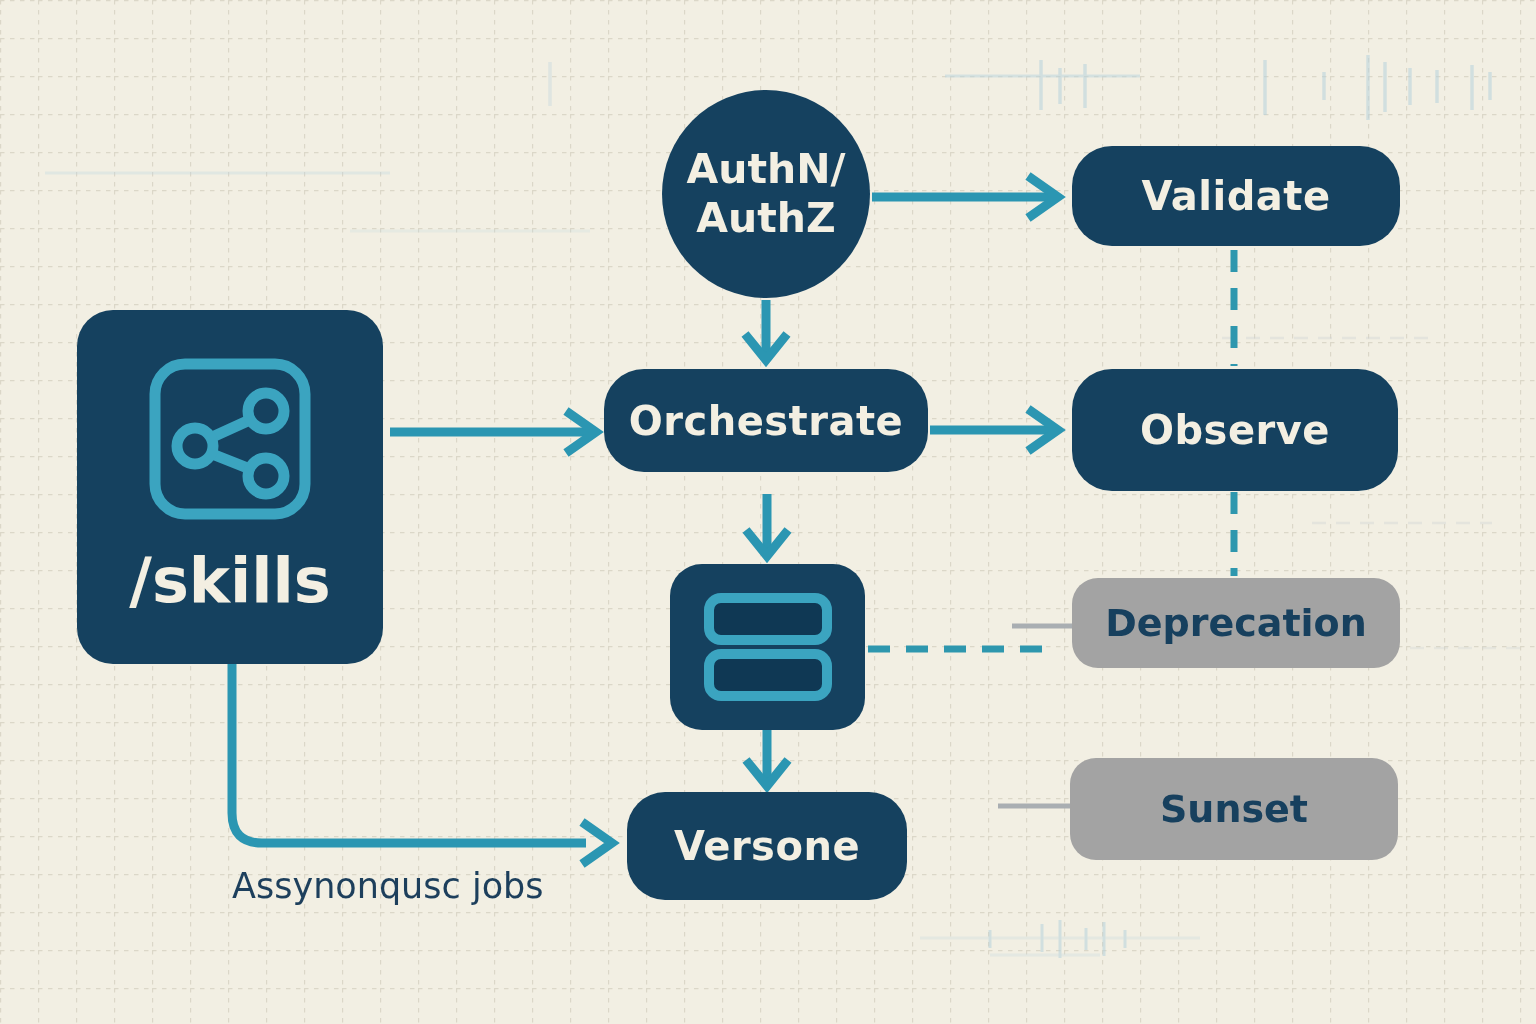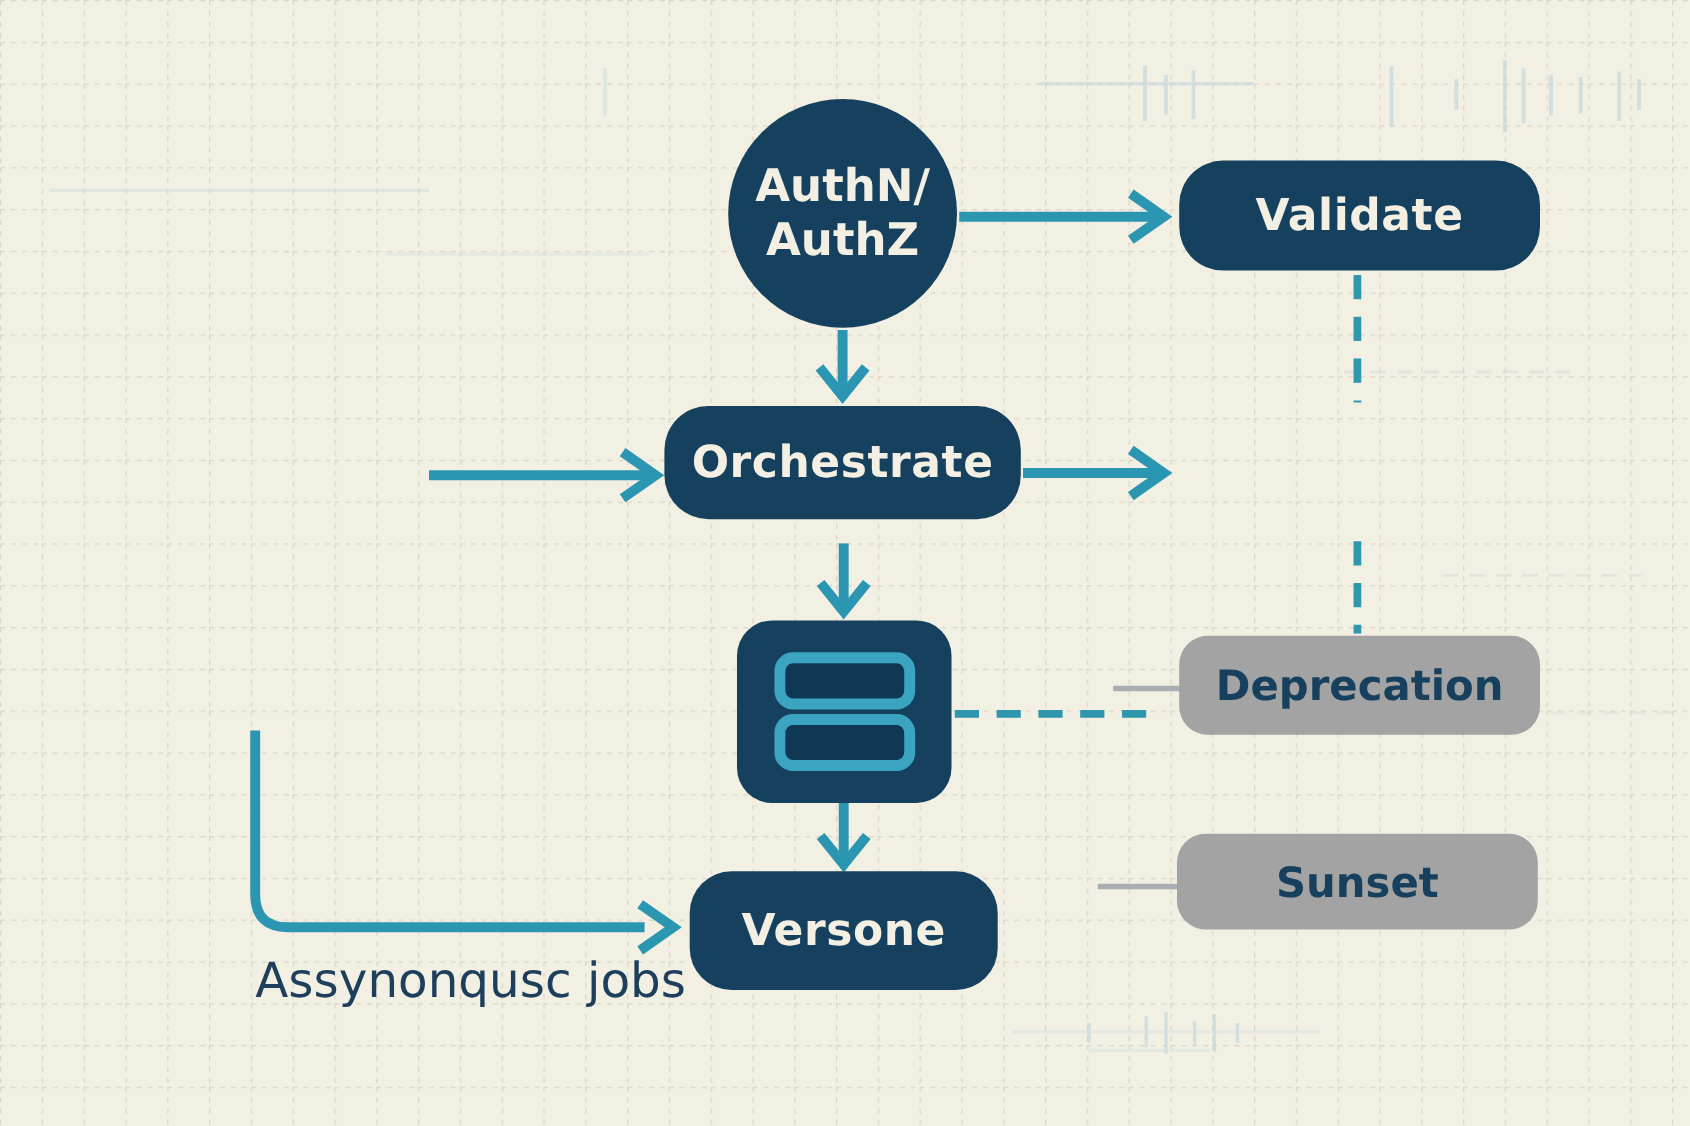--- a/index.html
+++ b/index.html
@@ -10,21 +10,21 @@
   .node{position:absolute;display:flex;align-items:center;justify-content:center;
         box-sizing:border-box;text-align:center;}
   .navy{background:#15415f;color:#f3efe2;}
   .orange{background:#a3a3a3;color:#17405e;}
   .pill{border-radius:40px;font-weight:bold;font-size:40px;letter-spacing:0.5px;}
   .pill-sm{border-radius:26px;font-weight:bold;font-size:38px;}
   .circle{border-radius:50%;flex-direction:column;font-weight:bold;font-size:41px;line-height:1.2;}
   #skills-node{flex-direction:column;border-radius:36px;gap:18px;}
   #skills-label{font-weight:bold;font-size:62px;color:#f3efe2;margin-top:6px;}
   #annotation{position:absolute;left:232px;top:866px;width:340px;
-              font-size:44px;font-weight:500;color:#1d3f5c;white-space:nowrap;}
+              font-size:35px;font-weight:500;color:#1d3f5c;white-space:nowrap;}
 </style>
 </head>
 <body>
 
 <div id="stage">
 
   <svg class="layer" width="1536" height="1024">
     <defs>
       <pattern id="grid" width="38" height="38" patternUnits="userSpaceOnUse">
         <path d="M 0 0.5 H 38 M 0.5 0 V 38" fill="none" stroke="#dbd7c8" stroke-width="1.4" stroke-dasharray="4.5 5.5"></path>
@@ -108,47 +108,60 @@
         <path d="M 767 730 V 780"></path>
           <path d="M 746 760 L 767 786 L 788 760"></path>
       </g>
       <g>
         <path d="M 232 664 V 813 Q 232 843 262 843 L 586 843"></path>
         <path d="M 582 822 L 612 843 L 582 864"></path>
       </g>
     </g>
   </svg>
 
+  <div id="skills-node" class="node navy" style="left:77px;top:310px;width:306px;height:354px;">
+    <svg width="162" height="162" viewBox="0 0 162 162">
+      <rect x="6" y="6" width="150" height="150" rx="30" fill="none" stroke="#3ba4c0" stroke-width="11"></rect>
+      <path d="M 48 86 L 116 55 M 48 90 L 116 117" stroke="#3ba4c0" stroke-width="11" fill="none"></path>
+      <circle cx="46" cy="88" r="18" fill="#15415f" stroke="#3ba4c0" stroke-width="11"></circle>
+      <circle cx="117" cy="53" r="18" fill="#15415f" stroke="#3ba4c0" stroke-width="11"></circle>
+      <circle cx="117" cy="118" r="18" fill="#15415f" stroke="#3ba4c0" stroke-width="11"></circle>
+    </svg>
+    <div id="skills-label">/skills</div>
+  </div>
 
   <div class="node navy circle" style="left:662px;top:90px;width:208px;height:208px;">
     <span>AuthN/</span>
     <span>AuthZ</span>
   </div>
 
   <div class="node navy pill" style="left:1072px;top:146px;width:328px;height:100px;">
     <span>Validate</span>
   </div>
 
   <div class="node navy pill" style="left:604px;top:369px;width:324px;height:103px;">
     <span>Orchestrate</span>
   </div>
 
+  <div class="node navy pill" style="left:1072px;top:369px;width:326px;height:122px;">
+    <span>Observe</span>
+  </div>
 
   <div class="node navy" style="left:670px;top:564px;width:195px;height:166px;border-radius:32px;">
     <svg width="130" height="110" viewBox="0 0 130 110">
       <rect x="6" y="6" width="118" height="42" rx="12" fill="#0f3854" stroke="#3ba4c0" stroke-width="10"></rect>
       <rect x="6" y="62" width="118" height="42" rx="12" fill="#0f3854" stroke="#3ba4c0" stroke-width="10"></rect>
     </svg>
   </div>
 
   <div class="node orange pill-sm" style="left:1072px;top:578px;width:328px;height:90px;">
     <span>Deprecation</span>
   </div>
 
-  <div class="node orange pill-sm" style="left:1070px;top:758px;width:328px;height:87px;">
+  <div class="node orange pill-sm" style="left:1070px;top:758px;width:328px;height:102px;">
     <span>Sunset</span>
   </div>
 
   <div class="node navy pill" style="left:627px;top:792px;width:280px;height:108px;border-radius:38px;">
     <span>Versone</span>
   </div>
 
   <div id="annotation">Assynonqusc jobs</div>
 
 </div>

